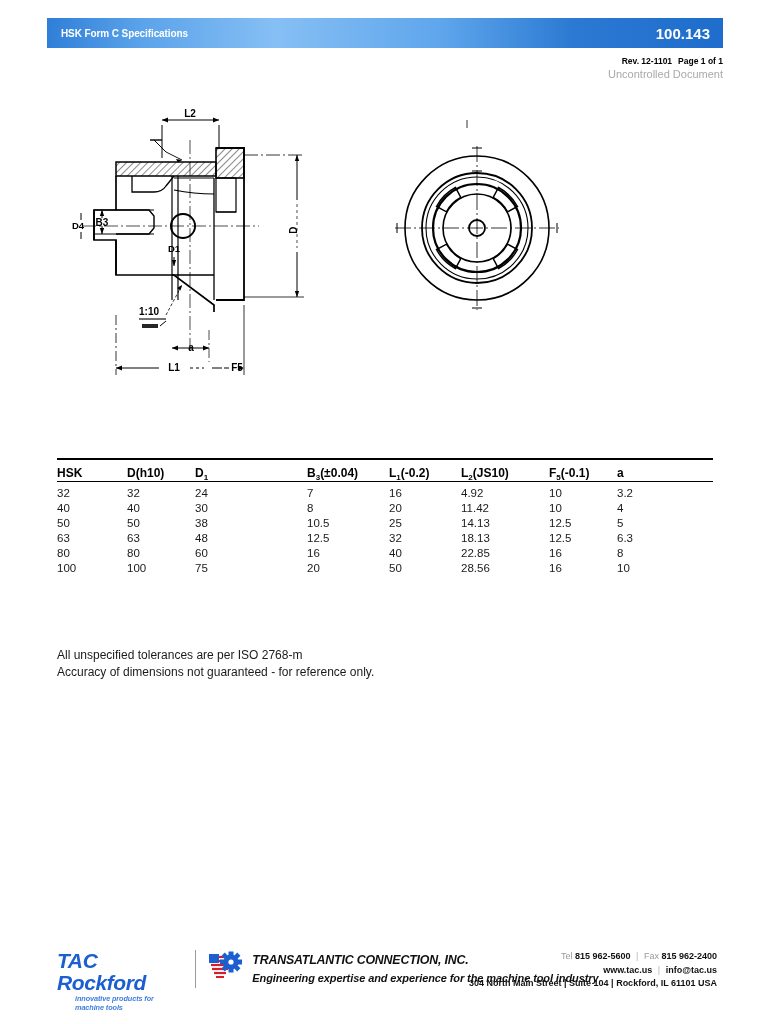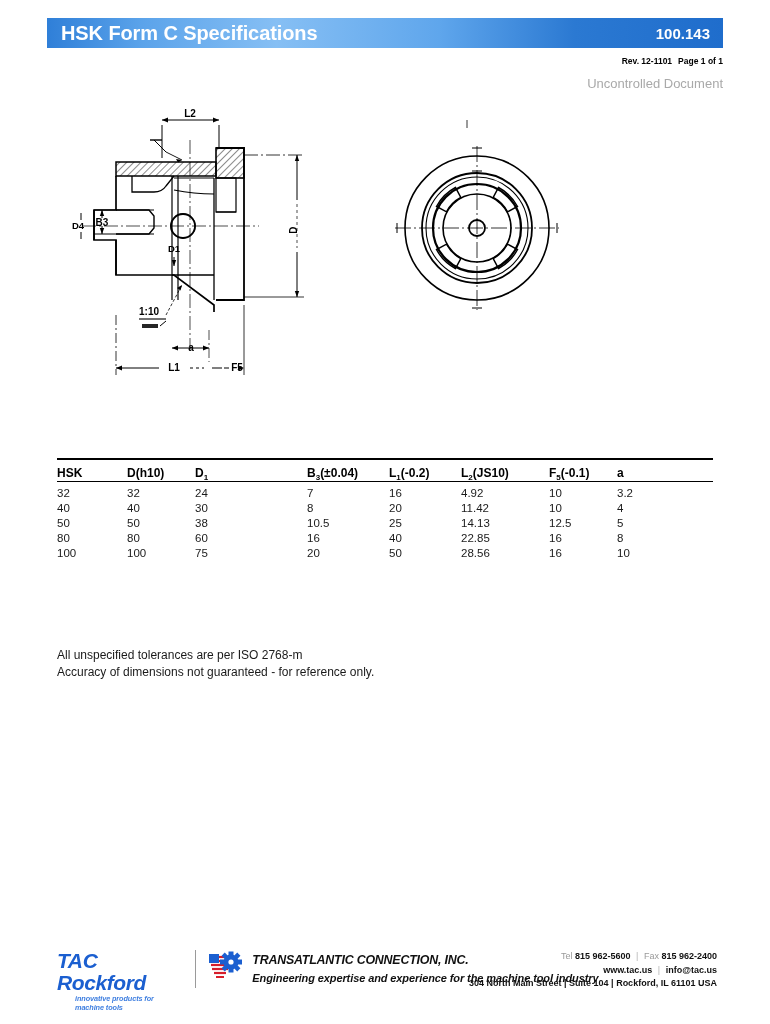--- a/index.html
+++ b/index.html
@@ -32,21 +32,21 @@
         #2b79d2 78%,
         #1f6dcc 100%);
     display: flex;
     align-items: center;
     justify-content: space-between;
     box-sizing: border-box;
     padding: 0 13px 0 14px;
   }
   .header-title {
     color: #ffffff;
-    font-size: 20px;
+    font-size: 10px;
     font-weight: bold;
     letter-spacing: -0.1px;
     white-space: nowrap;
   }
   .header-number {
     color: #ffffff;
     font-size: 15px;
     font-weight: bold;
     white-space: nowrap;
   }
@@ -60,24 +60,24 @@
     line-height: 12px;
   }
   .rev-line {
     font-size: 8.5px;
     font-weight: bold;
     color: #000000;
     white-space: nowrap;
   }
   .rev-line .sp { display: inline-block; width: 6px; }
   .rev-sub {
-    font-size: 13px;
+    font-size: 11px;
     color: #a9a9a9;
     white-space: nowrap;
-    margin-top: 11px;
+    margin-top: 1px;
   }
 
   
   .drawing-area {
     position: absolute;
     left: 54px;
     top: 100px;
     width: 676px;
     height: 320px;
   }
@@ -422,20 +422,30 @@
       </tr>
       <tr>
         <td class="c0">50</td>
         <td class="c1">50</td>
         <td class="c2">38</td>
         <td class="c3">10.5</td>
         <td class="c4">25</td>
         <td class="c5">14.13</td>
         <td class="c6">12.5</td>
         <td class="c7">5</td>
+      </tr>
+      <tr>
+        <td class="c0">63</td>
+        <td class="c1">63</td>
+        <td class="c2">48</td>
+        <td class="c3">12.5</td>
+        <td class="c4">32</td>
+        <td class="c5">18.13</td>
+        <td class="c6">12.5</td>
+        <td class="c7">6.3</td>
       </tr>
       <tr>
         <td class="c0">80</td>
         <td class="c1">80</td>
         <td class="c2">60</td>
         <td class="c3">16</td>
         <td class="c4">40</td>
         <td class="c5">22.85</td>
         <td class="c6">16</td>
         <td class="c7">8</td>

